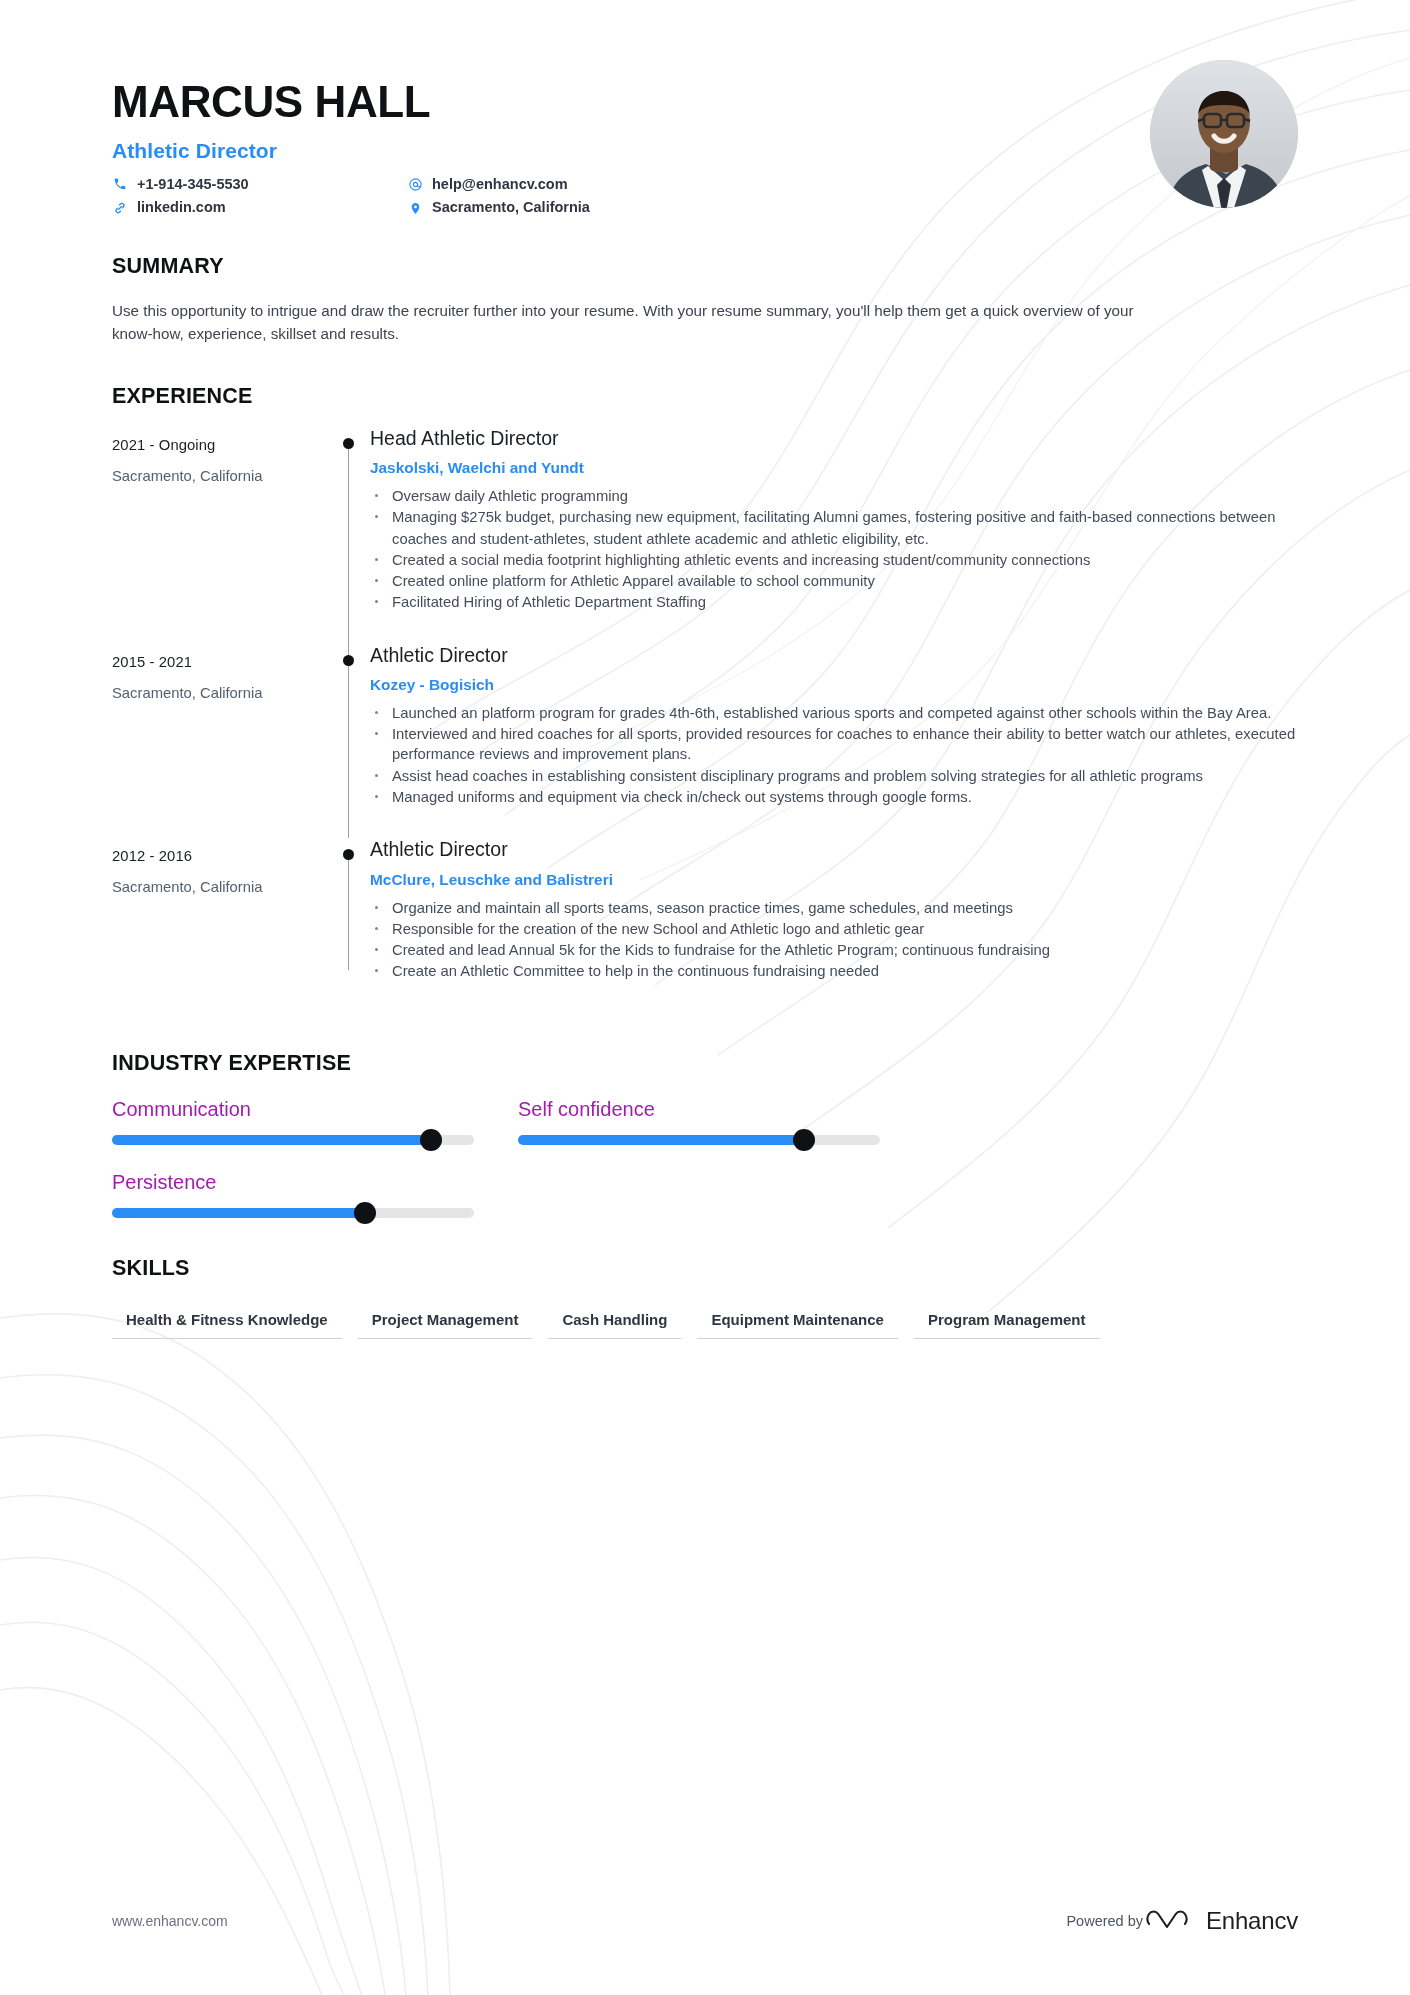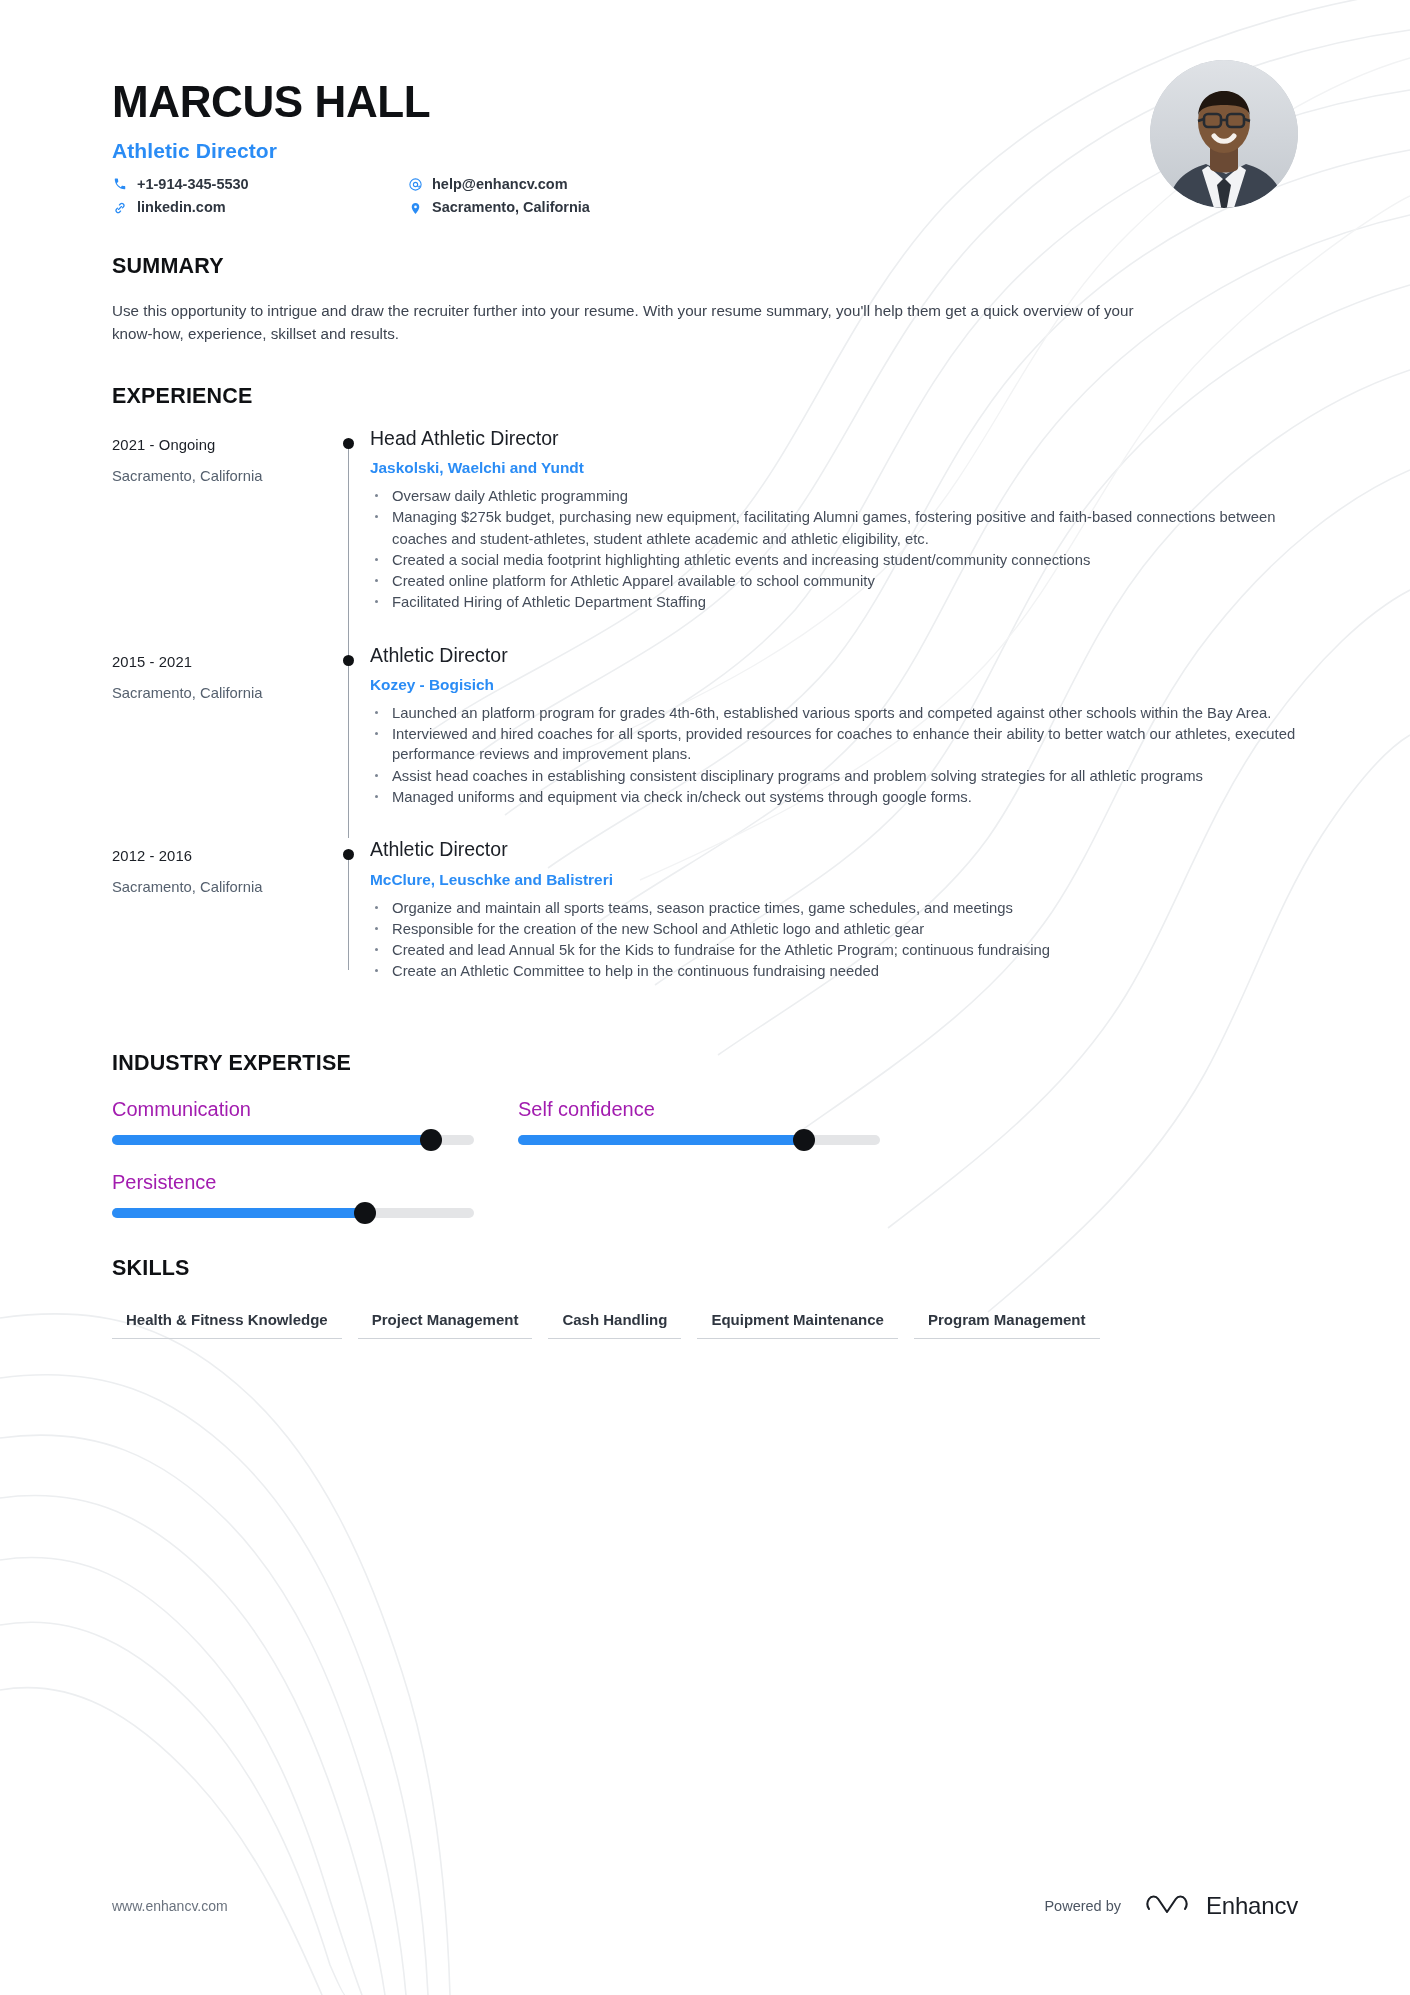--- a/index.html
+++ b/index.html
@@ -226,28 +226,28 @@
     padding:6px 14px 10px 14px;
     border-bottom:1.4px solid #cfd3d8;
     white-space:nowrap;
   }
 
   
   .footer {
     position:absolute;
     left:112px;
     right:112px;
-    bottom:73px;
+    bottom:58px;
     display:flex;
     align-items:center;
     justify-content:space-between;
     z-index:2;
   }
   .footer-url { font-size:14px; color:#6a727e; }
-  .footer-right { display:flex; align-items:center; gap:24px;text-align:right; }
+  .footer-right { display:flex; align-items:center; gap:2px;text-align:right; }
   .powered { font-size:14.5px; color:#4c5562; }
   .brand { display:flex; align-items:center; gap:9px; }
   .brand-name { font-size:24px; color:#1b1f26; letter-spacing:-0.2px; }
 </style>
 </head>
 <body>
 
 <div class="page">
 
   <svg class="bg-decor" viewBox="0 0 1410 1995" preserveAspectRatio="none">

